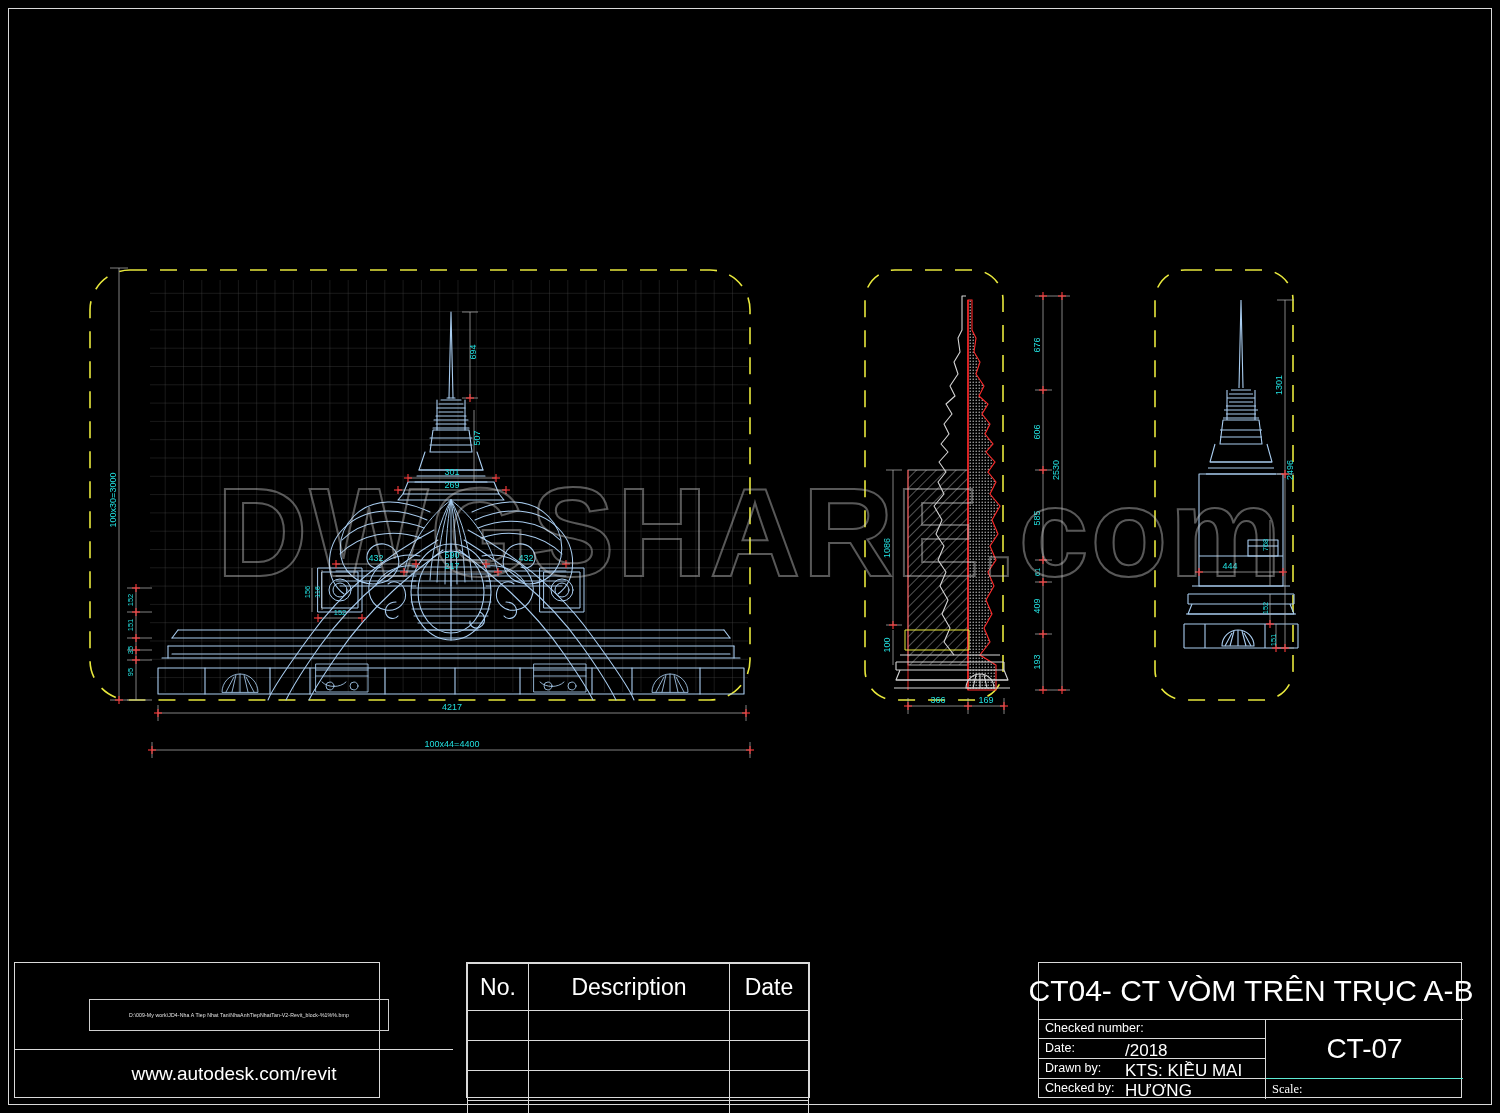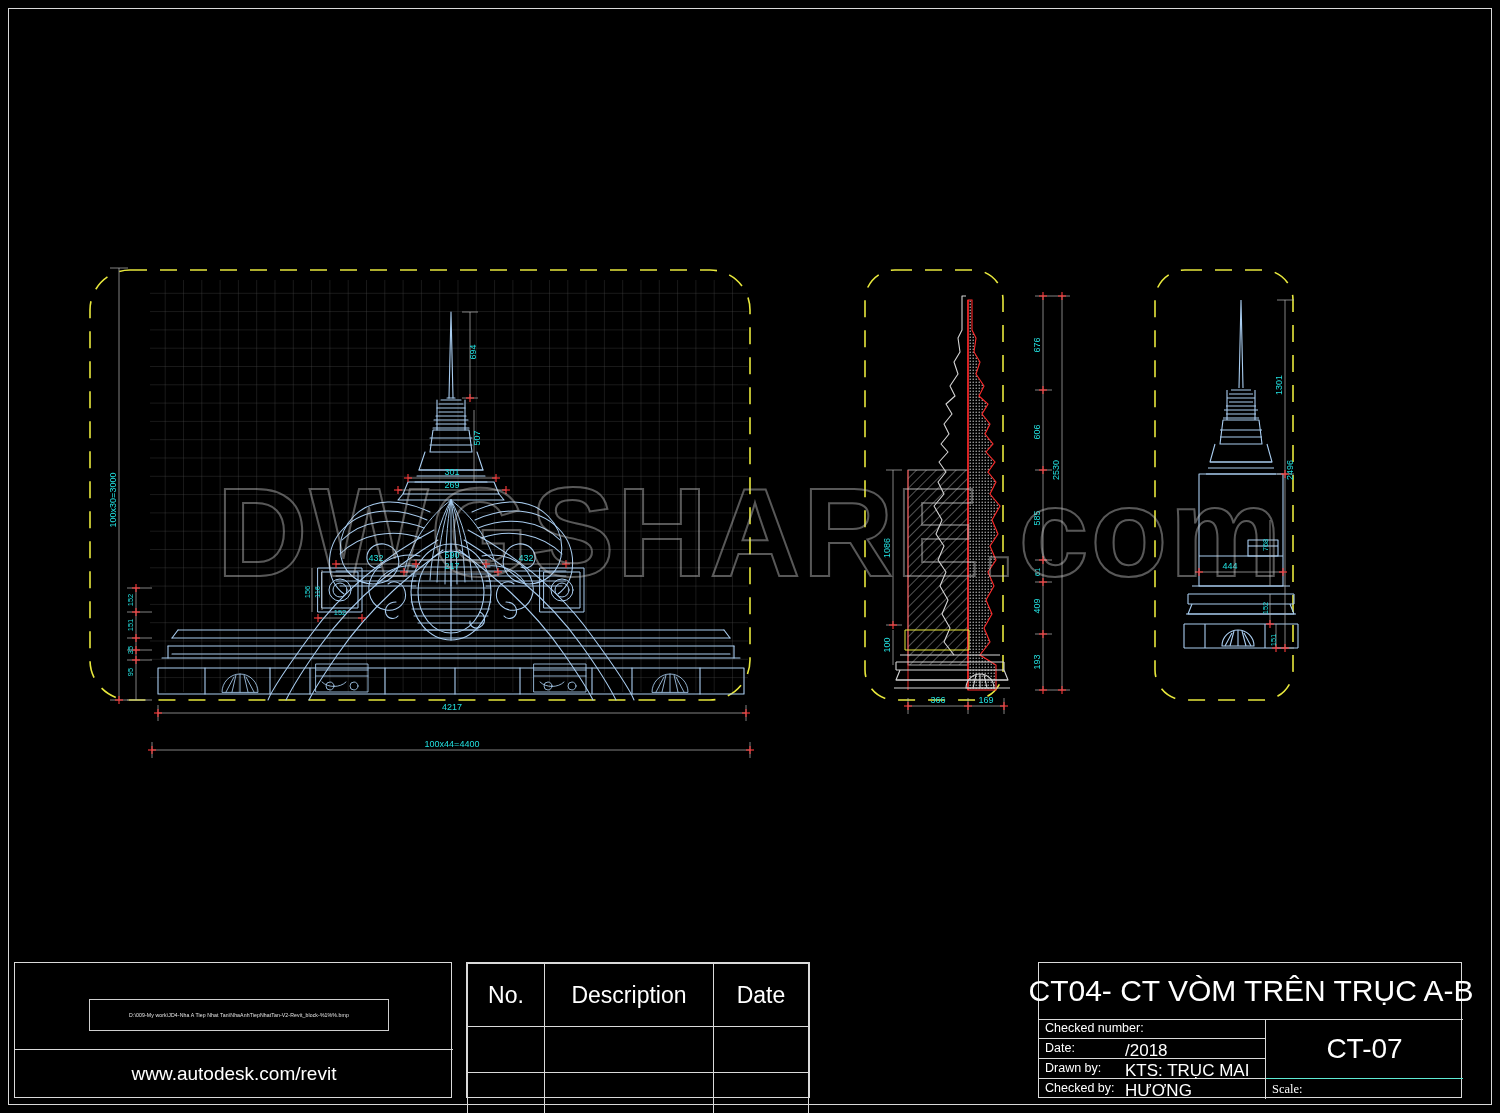--- a/index.html
+++ b/index.html
@@ -28,35 +28,35 @@
     pointer-events:none;user-select:none;white-space:nowrap;
   }
 
   
   #title-block{
     position:absolute;left:8px;top:956px;width:1484px;height:149px;
     box-sizing:border-box;color:#fff;
   }
   .tb-box{position:absolute;box-sizing:border-box;border:1px solid #dadada;}
 
-  #tb-left{left:6px;top:6px;width:438px;height:136px;padding-left:48px;}
+  #tb-left{left:6px;top:6px;width:366px;height:136px;padding-left:48px;}
   #tb-path-box{position:absolute;left:74px;top:36px;width:300px;height:32px;
       border:1px solid #cfcfcf;box-sizing:border-box;
       display:flex;align-items:center;justify-content:center;overflow:hidden;}
   #tb-path-text{font-size:5.2px;letter-spacing:.1px;white-space:nowrap;
       color:#e6e6e6;font-family:"Liberation Sans",sans-serif;transform:scaleY(1.15);}
   #tb-left-div{position:absolute;left:0;top:86px;width:438px;height:1px;background:#dadada;}
   #tb-url{position:absolute;left:0;top:86px;width:438px;height:50px;
       display:flex;align-items:center;justify-content:center;
       font-size:19px;color:#fff;}
 
   
   #tb-rev{left:458px;top:6px;width:344px;height:136px;}
   #tb-rev table{width:100%;height:100%;border-collapse:collapse;table-layout:fixed;}
-  #tb-rev th,#tb-rev td{border:1px solid #dadada;padding:16px;color:#fff;margin-left:28px;}
+  #tb-rev th,#tb-rev td{border:1px solid #dadada;padding:8px;color:#fff;margin-left:28px;}
   #tb-rev th{font-weight:normal;font-size:23px;height:30px;}
   #tb-rev td{height:13px;}
   .col-no{width:44px;}
   .col-date{width:62px;}
 
   
   #tb-proj{left:812px;top:6px;width:242px;height:136px;}
   .proj-row{position:absolute;left:14px;font-size:17px;color:#fff;}
   .proj-val{position:absolute;left:88px;font-size:17px;color:#fff;}
 
@@ -558,21 +558,21 @@
       <div class="meta-row" style="top:56px">
         <span class="meta-lbl">Checked number:</span>
         <span class="meta-val"></span>
       </div>
       <div class="meta-row" style="top:76px">
         <span class="meta-lbl">Date:</span>
         <span class="meta-val">/2018</span>
       </div>
       <div class="meta-row" style="top:96px">
         <span class="meta-lbl">Drawn by:</span>
-        <span class="meta-val">KTS: TRỤC MAI HƯƠNG</span>
+        <span class="meta-val">KTS: KIỀU MAI HƯƠNG</span>
       </div>
       <div class="meta-row" style="top:116px;border-bottom:none">
         <span class="meta-lbl">Checked by:</span>
         <span class="meta-val"></span>
       </div>
 
       <div id="tb-sheet-no">CT-07</div>
       <div id="tb-scale-row">
         <span id="tb-scale-lbl">Scale:</span>
       </div>

